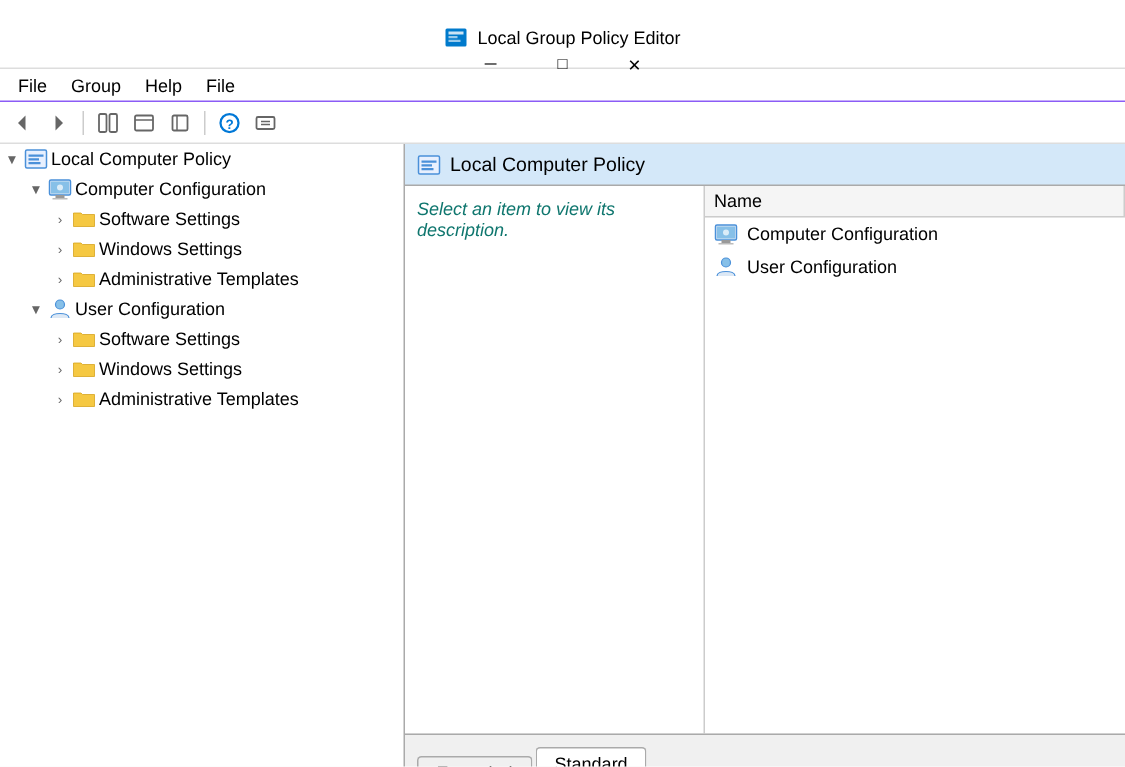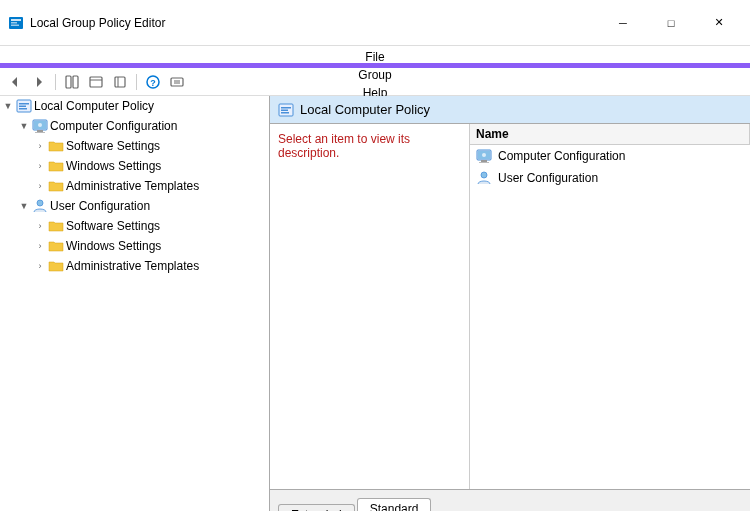--- a/index.html
+++ b/index.html
@@ -11,23 +11,24 @@
       height: 511px;
       overflow: hidden;
     }
 
     
     .title-bar {
       background: #fff;
       display: flex;
       align-items: center;
       justify-content: space-between;
-      padding: 6px 8px;
+      padding: 17px 8px;
       border-bottom: 1px solid #ddd;
       height: 46px;
+      flex-direction: column;
     }
     .title-bar-left {
       display: flex;
       align-items: center;
       gap: 6px;
     }
     .title-text {
       font-size: 12px;
       color: #000;
     }
@@ -47,23 +48,22 @@
       justify-content: center;
       color: #000;
     }
 
     
     .menu-bar {
       background: #fff;
       display: flex;
       align-items: center;
       padding: 2px 4px;
-      border-bottom: 5px solid #8b5cf6;
+      border-bottom: 1px solid #8b5cf6;
       height: 22px;
-      flex-direction: column;
     }
     .menu-item {
       padding: 2px 8px;
       cursor: pointer;
       font-size: 12px;
       color: #000;
     }
 
     
     .toolbar {
@@ -169,37 +169,38 @@
     .right-content {
       display: flex;
       flex: 1;
     }
 
     .description-pane {
       width: 200px;
       border-right: 1px solid #ccc;
       padding: 8px;
       font-size: 12px;
-      color: #b91c1c;
+      color: #0f766e;
+      font-style: italic;
     }
 
     .list-pane {
       flex: 1;
       overflow-y: auto;
     }
 
     .list-header {
       display: flex;
       border-bottom: 1px solid #ccc;
       background: #f5f5f5;
     }
     .list-col-header {
       padding: 3px 6px;
       font-size: 12px;
-      font-weight: bold;
+      font-weight: normal;
       border-right: 1px solid #ccc;
       cursor: pointer;
     }
     .col-name { flex: 1; }
 
     .list-row {
       display: flex;
       align-items: center;
       padding: 2px 6px;
       gap: 6px;

